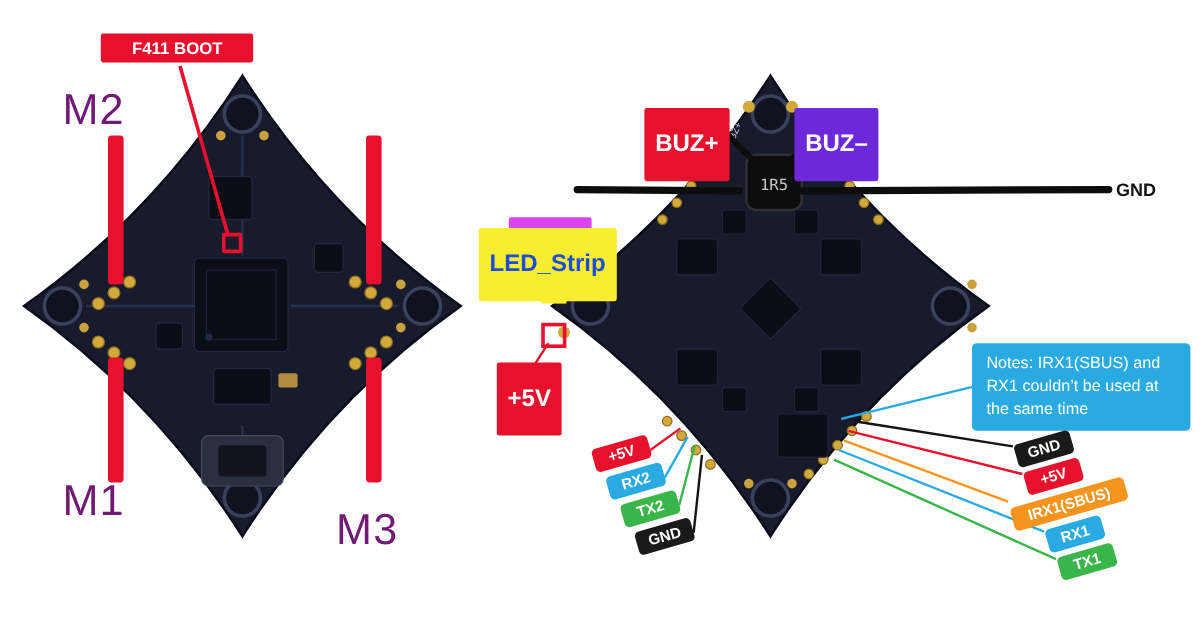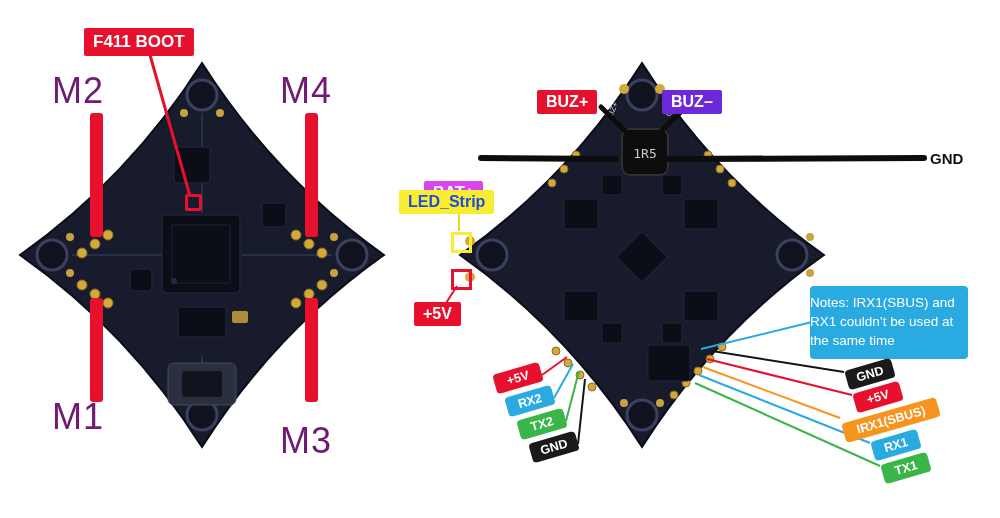--- a/index.html
+++ b/index.html
@@ -1,32 +1,32 @@
 <!DOCTYPE html>
 <html><head>
 <meta charset="utf-8">
 <style>
   html,body{margin:0;padding:0;background:#fff;}
   #stage{position:relative;width:1000px;height:518px;background:#ffffff;overflow:hidden;
          font-family:"Liberation Sans",sans-serif;}
   .board{position:absolute;z-index:1;}
   #overlay{position:absolute;left:0;top:0;z-index:5;pointer-events:none;}
   .lbl{position:absolute;z-index:10;}
-  .tag{color:#fff;font-weight:bold;font-size:16px;padding:3px 9px;border-radius:2px;white-space:nowrap;}
+  .tag{color:#fff;font-weight:bold;font-size:20px;padding:19px 9px;border-radius:2px;white-space:nowrap;}
   .tag.dark-text{color:#1d4ed8;}
   .motor{font-size:36px;font-weight:500;color:#701a75;letter-spacing:1px;}
   .plain-gnd{font-weight:bold;font-size:15px;color:#111;}
   .bar{position:absolute;width:13px;border-radius:3px;z-index:4;}
   .marker{position:absolute;width:15px;height:15px;border:3px solid #000;background:transparent;z-index:6;}
   .boot-marker{position:absolute;width:11px;height:11px;border:3px solid #e8112d;border-radius:2px;z-index:6;}
   .pin{position:absolute;z-index:10;width:48px;height:20px;line-height:20px;text-align:center;
        color:#fff;font-weight:bold;font-size:12.5px;border-radius:4px;transform:rotate(-16deg);}
   .pin.wide{width:98px;}
   .note{position:absolute;z-index:10;left:810px;top:286px;width:158px;color:#fff;font-size:13.5px;
-        line-height:1.4;padding:8px 0;border-radius:4px;}
+        line-height:1.4;padding:8px 12px;border-radius:4px;}
   .ln-red{stroke:#e8112d;}.ln-blue{stroke:#29abe2;}.ln-green{stroke:#39b54a;}
   .ln-black{stroke:#141414;}.ln-orange{stroke:#f7941e;}.ln-yellow{stroke:#e8d91f;}
   .ln-wire{stroke:#0d0d0d;}
 </style>
 </head>
 <body>
 
 <div id="stage">
 
   <svg class="board" style="left:12px;top:55px;" width="380" height="400" viewBox="0 0 380 400">
@@ -154,25 +154,24 @@
     <line x1="554" y1="398" x2="573" y2="364" class="ln-blue" stroke-width="2"></line>
     <line x1="566" y1="421" x2="579" y2="371" class="ln-green" stroke-width="2"></line>
     <line x1="578" y1="444" x2="585" y2="379" class="ln-black" stroke-width="2"></line>
     <line x1="844" y1="372" x2="712" y2="351" class="ln-black" stroke-width="2"></line>
     <line x1="852" y1="395" x2="707" y2="359" class="ln-red" stroke-width="2"></line>
     <line x1="840" y1="418" x2="703" y2="367" class="ln-orange" stroke-width="2"></line>
     <line x1="870" y1="443" x2="699" y2="375" class="ln-blue" stroke-width="2"></line>
     <line x1="880" y1="466" x2="695" y2="383" class="ln-green" stroke-width="2"></line>
   </svg>
 
-  <div class="lbl tag" style="left: 84px; top: 28px; font-size: 17px; padding: 4px 9px; background: rgb(232, 17, 45);">F411 BOOT</div>
+  <div class="lbl tag" style="left: 84px; top: 28px; font-size: 14px; padding: 4px 26px; background: rgb(232, 17, 45);">F411 BOOT</div>
   <div class="boot-marker" style="left: 185px; top: 194px; border-color: rgb(232, 17, 45);"></div>
 
   <div class="lbl motor" style="left:52px;top:70px;">M2</div>
-  <div class="lbl motor" style="left:280px;top:70px;">M4</div>
   <div class="lbl motor" style="left:52px;top:396px;">M1</div>
   <div class="lbl motor" style="left:280px;top:420px;">M3</div>
 
   <div class="bar" style="left: 90px; top: 113px; height: 124px; background: rgb(232, 17, 45);"></div>
   <div class="bar" style="left: 305px; top: 113px; height: 124px; background: rgb(232, 17, 45);"></div>
   <div class="bar" style="left: 90px; top: 298px; height: 104px; background: rgb(232, 17, 45);"></div>
   <div class="bar" style="left: 305px; top: 298px; height: 104px; background: rgb(232, 17, 45);"></div>
 
   <div class="lbl tag" style="left: 537px; top: 90px; background: rgb(232, 17, 45);">BUZ+</div>
   <div class="lbl tag" style="left: 662px; top: 90px; background: #6d28d9;">BUZ–</div>

